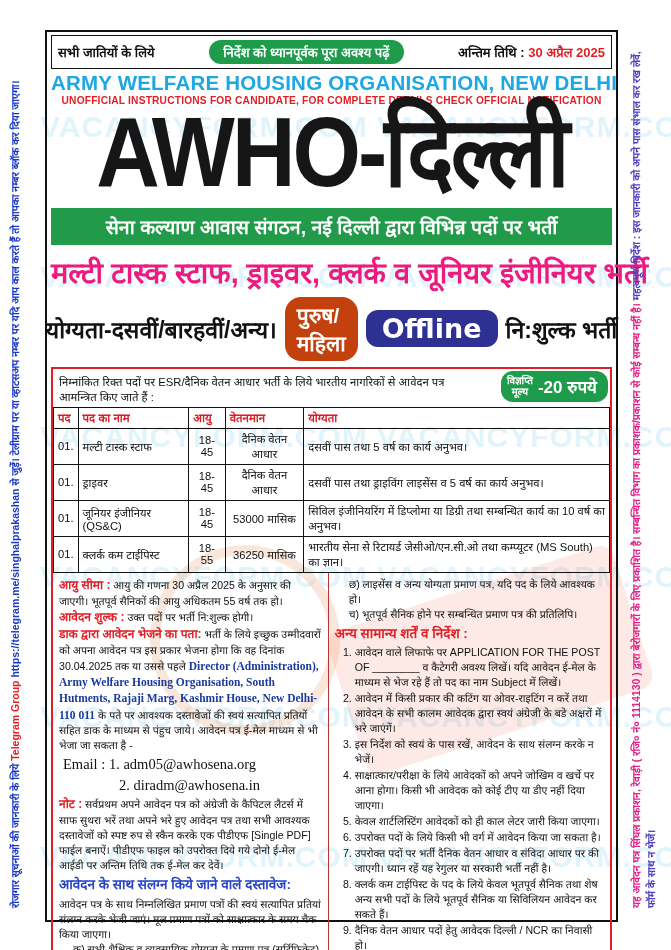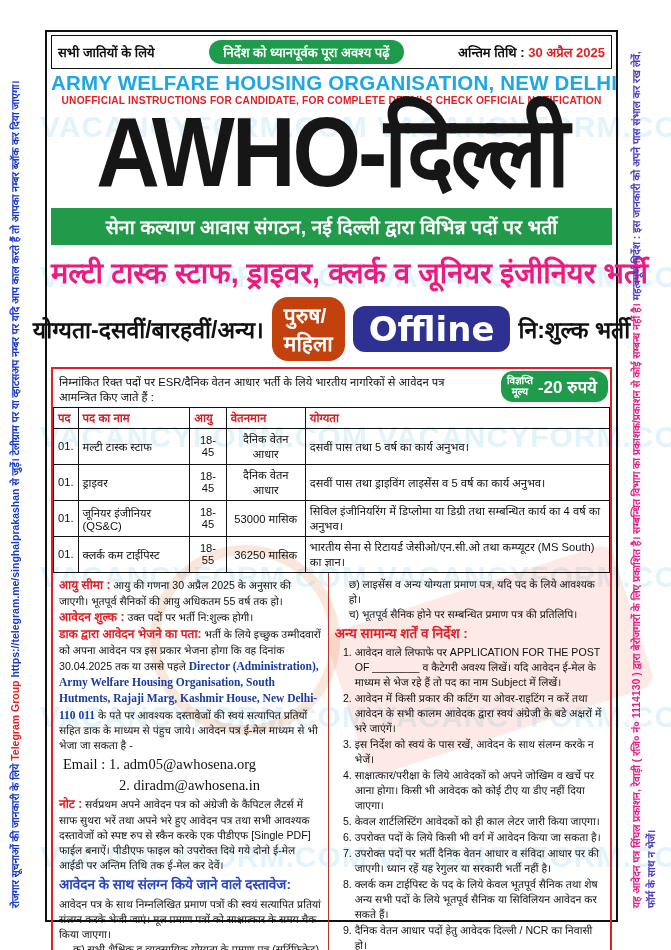--- a/index.html
+++ b/index.html
@@ -40,21 +40,21 @@
 
   .green-band { background:#219a4a; color:#fff; text-align:center; font-weight:bold; font-size:19.5px;
                 padding:5px 2px; margin-top:10px; }
 
   .headline { text-align:center; color:#ed1a7f; font-weight:900; font-size:29px; padding:7px 0 2px 0;
               white-space:nowrap; }
 
   .qual-row { display:flex; align-items:center; justify-content:center; gap:8px; padding:4px 0 6px 0; }
   .qual-text, .free-label { font-weight:900; font-size:23px; color:#111; white-space:nowrap; }
   .pill-pink { background:#c2410c; color:#fff; font-weight:900; font-size:21px; border-radius:16px; padding:4px 12px; }
-  .pill-navy { background:#2e3192; color:#fff; font-weight:900; font-size:34px; border-radius:12px; padding:3px 16px;
+  .pill-navy { background:#2e3192; color:#fff; font-weight:900; font-size:27px; border-radius:12px; padding:3px 16px;
                font-family:"DejaVu Sans","Liberation Sans",sans-serif; }
 
   .red-box { border:2px solid #e01f26; flex:1; display:flex; flex-direction:column; background:transparent; }
 
   .intro-row { position:relative; padding:5px 126px 3px 6px; font-size:11.3px; color:#111; }
   .price-badge { position:absolute; right:2px; top:2px; width:107px; background:#1e9c4c; color:#fff;
                  border-radius:12px; padding:4px 6px; display:flex; align-items:center; gap:5px; z-index:2; }
   .price-badge .stack { font-size:10px; font-weight:bold; line-height:1.15; text-align:center; }
   .price-badge .amount { font-size:17px; font-weight:900; white-space:nowrap; }
 
@@ -162,21 +162,21 @@
             <td>ड्राइवर</td>
             <td class="c">18-45</td>
             <td class="c">दैनिक वेतन आधार</td>
             <td>दसवीं पास तथा ड्राइविंग लाइसेंस व 5 वर्ष का कार्य अनुभव।</td>
           </tr>
           <tr>
             <td class="c">01.</td>
             <td>जूनियर इंजीनियर (QS&amp;C)</td>
             <td class="c">18-45</td>
             <td class="c">53000 मासिक</td>
-            <td>सिविल इंजीनियरिंग में डिप्लोमा या डिग्री तथा सम्बन्धित कार्य का 4 वर्ष का अनुभव।</td>
+            <td>सिविल इंजीनियरिंग में डिप्लोमा या डिग्री तथा सम्बन्धित कार्य का 10 वर्ष का अनुभव।</td>
           </tr>
           <tr>
             <td class="c">01.</td>
             <td>क्लर्क कम टाईपिस्ट</td>
             <td class="c">18-55</td>
             <td class="c">36250 मासिक</td>
             <td>भारतीय सेना से रिटायर्ड जेसीओ/एन.सी.ओ तथा कम्प्यूटर (MS South) का ज्ञान।</td>
           </tr>
         </tbody>
       </table>

